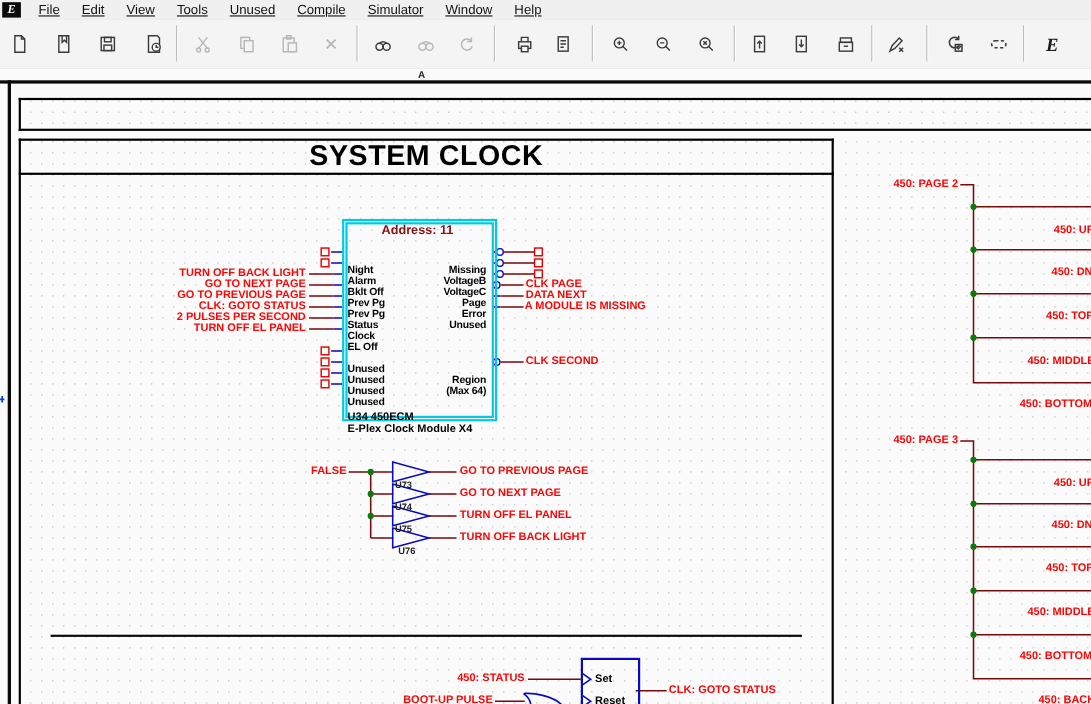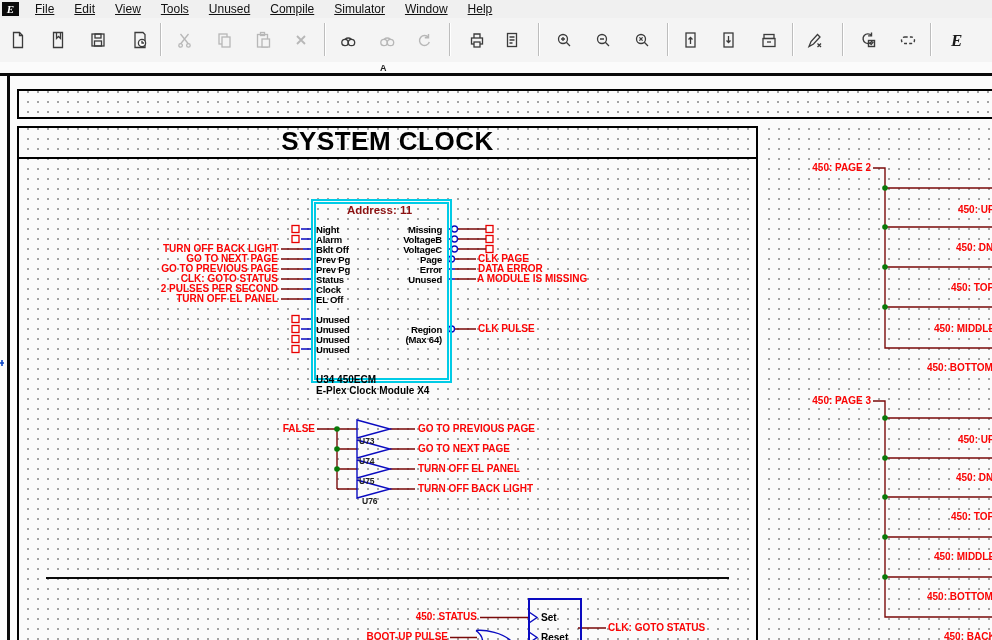--- a/index.html
+++ b/index.html
@@ -28,21 +28,21 @@
   .stripbox{position:absolute;left:17px;top:89px;width:975px;height:26px;border:2px solid #000;border-right:none;}
   .mainbox{position:absolute;left:17px;top:126px;width:737px;height:560px;border:2px solid #000;border-bottom:none;}
   .rightarea{position:absolute;left:760px;top:128px;width:232px;height:512px;}
   .sheet-title{position:absolute;left:17px;top:126px;width:741px;height:31px;border-bottom:2px solid #000;
                text-align:center;font:800 26px/30px "Liberation Sans",sans-serif;color:#000;letter-spacing:.5px;}
   .divline{position:absolute;left:46px;top:577px;width:683px;height:2px;background:#0a0a0a;}
   
   .lbl{position:absolute;font:700 10px/12px "Liberation Sans",sans-serif;color:#fb0505;white-space:nowrap;}
   .lk{color:#000;}
   .uref{position:absolute;font:700 8.5px/10px "Liberation Sans",sans-serif;color:#222;white-space:nowrap;}
-  .pin{position:absolute;font:700 9.5px/11px "Liberation Sans",sans-serif;color:#000;white-space:nowrap;letter-spacing:-.2px;}
+  .pin{position:absolute;font:700 9.5px/11px "Liberation Sans",sans-serif;color:#000;white-space:nowrap;letter-spacing:-.2px;margin-top:16px;}
   .rpin{left:352px;width:90px;text-align:right;}
   .ecm{position:absolute;left:311px;top:199px;width:137px;height:180px;border:2px solid #00cbe6;background:transparent;}
   .ecm::after{content:"";position:absolute;inset:1px;border:2px solid #00cbe6;}
   .ecmtitle{position:absolute;left:313px;top:204px;width:133px;text-align:center;
             font:700 11.5px "Liberation Sans",sans-serif;color:#8b1212;}
   .latch{position:absolute;left:528px;top:598px;width:50px;height:55px;border:2px solid #0a0ac0;}
   svg.wires{position:absolute;left:0;top:0;width:992px;height:640px;pointer-events:none;}
 </style>
 </head>
 <body>
@@ -338,23 +338,23 @@
 <div class="lbl lk" style="left:316px;top:385px">E-Plex Clock Module X4</div>
 
 <div class="lbl" style="right:714px;top:243px">TURN OFF BACK LIGHT</div>
 <div class="lbl" style="right:714px;top:253px">GO TO NEXT PAGE</div>
 <div class="lbl" style="right:714px;top:263px">GO TO PREVIOUS PAGE</div>
 <div class="lbl" style="right:714px;top:273px">CLK: GOTO STATUS</div>
 <div class="lbl" style="right:714px;top:283px">2 PULSES PER SECOND</div>
 <div class="lbl" style="right:714px;top:293px">TURN OFF EL PANEL</div>
 
 <div class="lbl" style="left:478px;top:253px">CLK PAGE</div>
-<div class="lbl" style="left:478px;top:263px">DATA ERROR</div>
+<div class="lbl" style="left:478px;top:263px">DATA NEXT</div>
 <div class="lbl" style="left:477px;top:273px">A MODULE IS MISSING</div>
-<div class="lbl" style="left:478px;top:323px">CLK PULSE</div>
+<div class="lbl" style="left:478px;top:323px">CLK SECOND</div>
 
 <div class="lbl" style="right:677px;top:423px">FALSE</div>
 <div class="lbl" style="left:418px;top:423px">GO TO PREVIOUS PAGE</div>
 <div class="lbl" style="left:418px;top:443px">GO TO NEXT PAGE</div>
 <div class="lbl" style="left:418px;top:463px">TURN OFF EL PANEL</div>
 <div class="lbl" style="left:418px;top:483px">TURN OFF BACK LIGHT</div>
 <div class="uref" style="left:359px;top:436px">U73</div>
 <div class="uref" style="left:359px;top:456px">U74</div>
 <div class="uref" style="left:359px;top:476px">U75</div>
 <div class="uref" style="left:362px;top:496px">U76</div>

